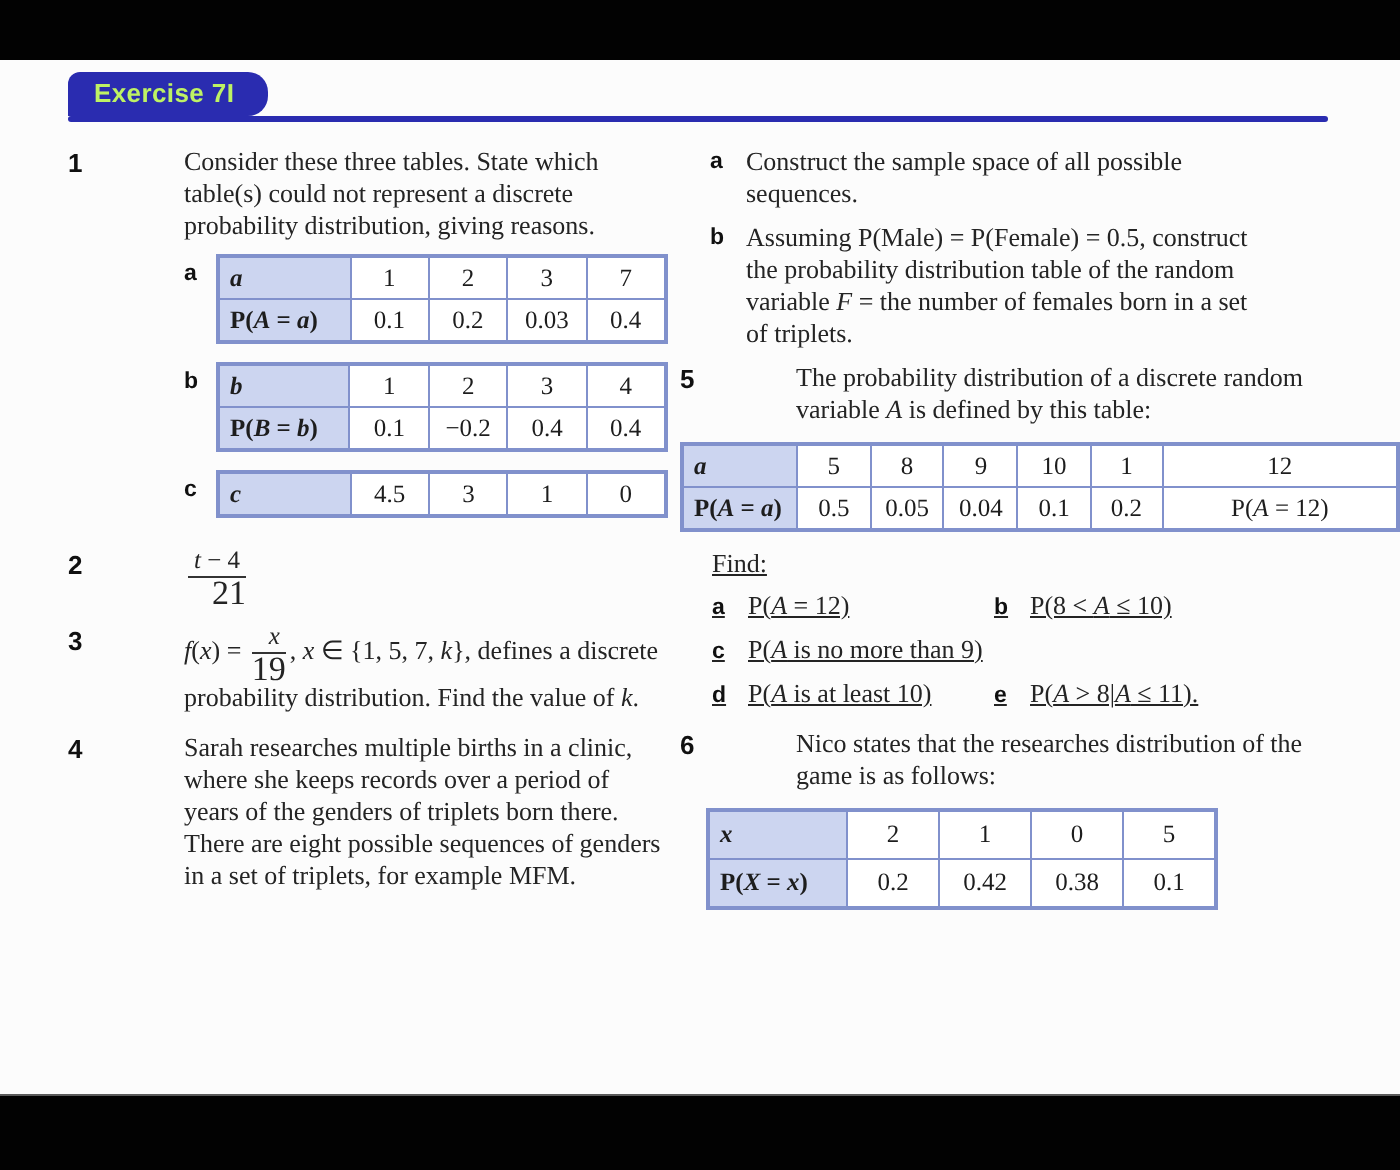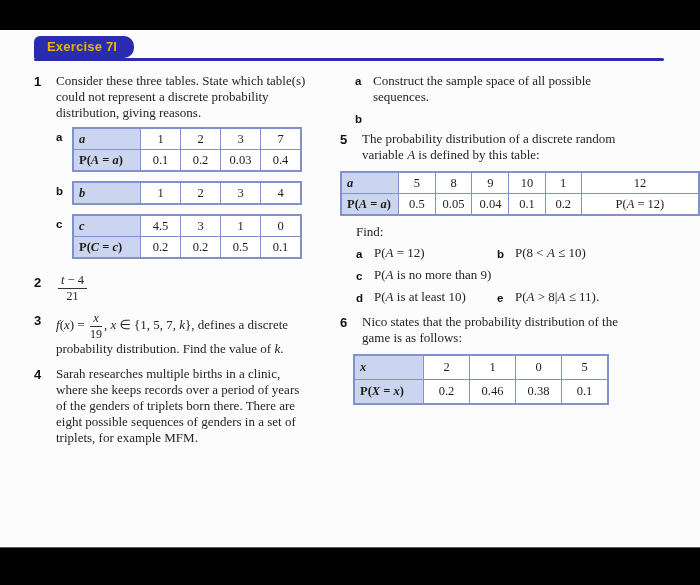--- a/index.html
+++ b/index.html
@@ -10,34 +10,34 @@
        font-family:"Liberation Serif",serif;}
   .stage{position:relative;width:700px;height:585px;background:#000;}
   .bar{position:absolute;left:0;width:700px;background:#020202;}
   .bar.top{top:0;height:30px;border-bottom:1px solid #5a5a5a;}
   .bar.bottom{bottom:0;height:37px;border-top:1px solid #5a5a5a;}
   .page{position:absolute;top:30px;left:0;width:700px;height:518px;background:var(--pagebg);}
 
   
   .header{position:relative;margin:6px 36px 0 34px;height:25px;}
   .tab{position:absolute;left:0;top:0;height:22px;line-height:22px;background:var(--accent);
-       color:#eab308;font-family:"Liberation Sans",sans-serif;font-weight:bold;font-size:13px;
+       color:#bef264;font-family:"Liberation Sans",sans-serif;font-weight:bold;font-size:13px;
        padding:0 17px 0 13px;border-radius:6px 10px 10px 0;letter-spacing:.2px;z-index:2;text-align:center;}
   .rule{position:absolute;left:0;right:0;top:22px;height:3px;background:var(--accent);border-radius:2px;}
 
   
   .columns{display:flex;margin:12px 0 0 34px;}
   .col.left{width:300px;flex:none;}
   .col.right{width:360px;flex:none;margin-left:6px;}
 
   
   .q{display:flex;align-items:flex-start;}
   .qnum{width:22px;flex:none;font-family:"Liberation Sans",sans-serif;font-weight:bold;
         font-size:13px;color:#101010;padding-top:1px;}
-  .qbody{flex:1;min-width:0;}
+  .qbody{flex:1;min-width:0;margin-left:36px;}
   .qtext{margin:0;font-size:13px;line-height:16px;color:var(--text);max-width:256px;}
   .col.right .qtext{max-width:258px;}
   .mb4{margin-bottom:4px;} .mb6{margin-bottom:6px;} .mb8{margin-bottom:8px;}
 
   
   .part{display:flex;margin:0 0 6px 15px;}
   .plabel{width:18px;flex:none;font-family:"Liberation Sans",sans-serif;font-weight:bold;
           font-size:11.5px;color:#101010;padding-top:2px;}
   .part .qtext{max-width:258px;}
 
@@ -50,31 +50,31 @@
   .pt td{border:1px solid var(--tborder);background:#fff;text-align:center;
          padding:1px 3px;height:18px;}
   .pt td.h{background:var(--thead);text-align:left;font-weight:bold;padding-left:5px;}
   .pt-q1 td.h{width:58px;} .pt-q1 td{width:33px;}
   .pt-q5{margin:4px 0 8px 0;}
   .pt-q5 td.h{width:52px;} .pt-q5 td{width:31px;} .pt-q5 td.wide{width:122px;}
   .pt-q6{margin:2px 0 0 13px;}
   .pt-q6 td{width:39px;height:21px;} .pt-q6 td.h{width:60px;}
 
   
-  .find{margin:0 0 8px 16px;font-size:13px;line-height:16px;color:var(--text);}
+  .find{margin:0 0 8px 16px;font-size:13px;line-height:16px;color:var(--text);text-decoration:underline;}
   .find .flabel{margin:0 0 5px 0;}
   .frow{display:flex;margin-bottom:5px;}
   .fcell{display:flex;}
   .fcell.first{width:141px;flex:none;}
   .fcell .plabel{padding-top:1px;}
 
   
-  .frac{display:inline-block;vertical-align:middle;text-align:center;margin:0 2px;line-height:1;}
+  .frac{display:inline-block;vertical-align:middle;text-align:right;margin:0 2px;line-height:1;}
   .fnum{display:block;padding:0 3px 1px;border-bottom:1px solid #333;font-size:12.5px;line-height:13px;}
-  .fden{display:block;padding-top:1px;font-size:12px;line-height:13px;}
+  .fden{display:block;padding-top:1px;font-size:17px;line-height:13px;}
   .q2line{margin-bottom:1px;}
 </style>
 </head>
 <body>
 
 <div class="stage">
   <div class="bar top"></div>
 
   <div class="page">
 
@@ -120,42 +120,42 @@
               <span class="tlabel">b</span>
               <table class="pt pt-q1">
                   <tbody>
                 <tr>
                   <td class="h"><i>b</i></td>
                   <td>1</td>
                   <td>2</td>
                   <td>3</td>
                   <td>4</td>
                 </tr>
+                <tr>
+                  <td class="h">P(<i>B</i> = <i>b</i>)</td>
+                  <td>0.1</td>
+                  <td>−0.2</td>
+                  <td>0.4</td>
+                  <td>0.4</td>
+                </tr>
               </tbody>
                 </table>
             </div>
 
             <div class="tblrow">
               <span class="tlabel">c</span>
               <table class="pt pt-q1">
                   <tbody>
                 <tr>
                   <td class="h"><i>c</i></td>
                   <td>4.5</td>
                   <td>3</td>
                   <td>1</td>
                   <td>0</td>
                 </tr>
-                <tr>
-                  <td class="h">P(<i>C</i> = <i>c</i>)</td>
-                  <td>0.2</td>
-                  <td>0.2</td>
-                  <td>0.5</td>
-                  <td>0.1</td>
-                </tr>
               </tbody>
                 </table>
             </div>
           </div>
         </div>
 
         <div class="q mb8">
           <span class="qnum">2</span>
           <div class="qbody">
             <p class="qtext q2line"><span class="frac"><span class="fnum"><i>t</i> − 4</span><span class="fden">21</span></span></p>
@@ -179,20 +179,21 @@
       </div>
 
       <div class="col right">
 
         <div class="part">
           <span class="plabel">a</span>
           <p class="qtext">Construct the sample space of all possible sequences.</p>
         </div>
         <div class="part mb8">
           <span class="plabel">b</span>
+          <p class="qtext">Assuming P(Male) = P(Female) = 0.5, construct the probability distribution table of the random variable <i>F</i> = the number of females born in a set of triplets.</p>
         </div>
 
         <div class="q">
           <span class="qnum">5</span>
           <div class="qbody">
             <p class="qtext mb4">The probability distribution of a discrete random variable <i>A</i> is defined by this table:</p>
           </div>
         </div>
 
         <table class="pt pt-q5">
@@ -244,37 +245,37 @@
             <span class="fcell">
               <span class="plabel">e</span>
               <span>P(<i>A</i> &gt; 8|<i>A</i> ≤ 11).</span>
             </span>
           </div>
         </div>
 
         <div class="q">
           <span class="qnum">6</span>
           <div class="qbody">
-            <p class="qtext mb6">Nico states that the probability distribution of the game is as follows:</p>
+            <p class="qtext mb6">Nico states that the researches distribution of the game is as follows:</p>
           </div>
         </div>
 
         <table class="pt pt-q6">
             <tbody>
           <tr>
             <td class="h"><i>x</i></td>
             <td>2</td>
             <td>1</td>
             <td>0</td>
             <td>5</td>
           </tr>
           <tr>
             <td class="h">P(<i>X</i> = <i>x</i>)</td>
             <td>0.2</td>
-            <td>0.46</td>
+            <td>0.42</td>
             <td>0.38</td>
             <td>0.1</td>
           </tr>
         </tbody>
           </table>
 
       </div>
     </div>
   </div>
 

